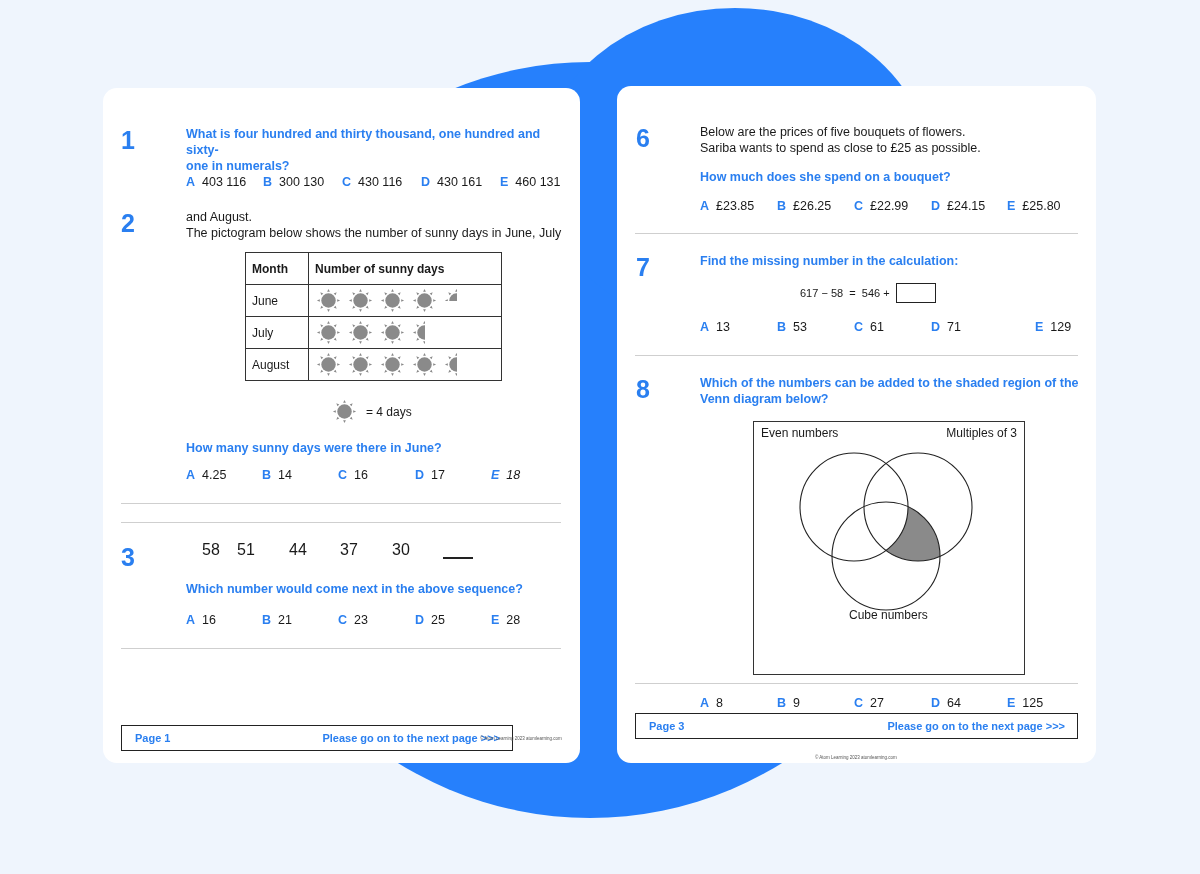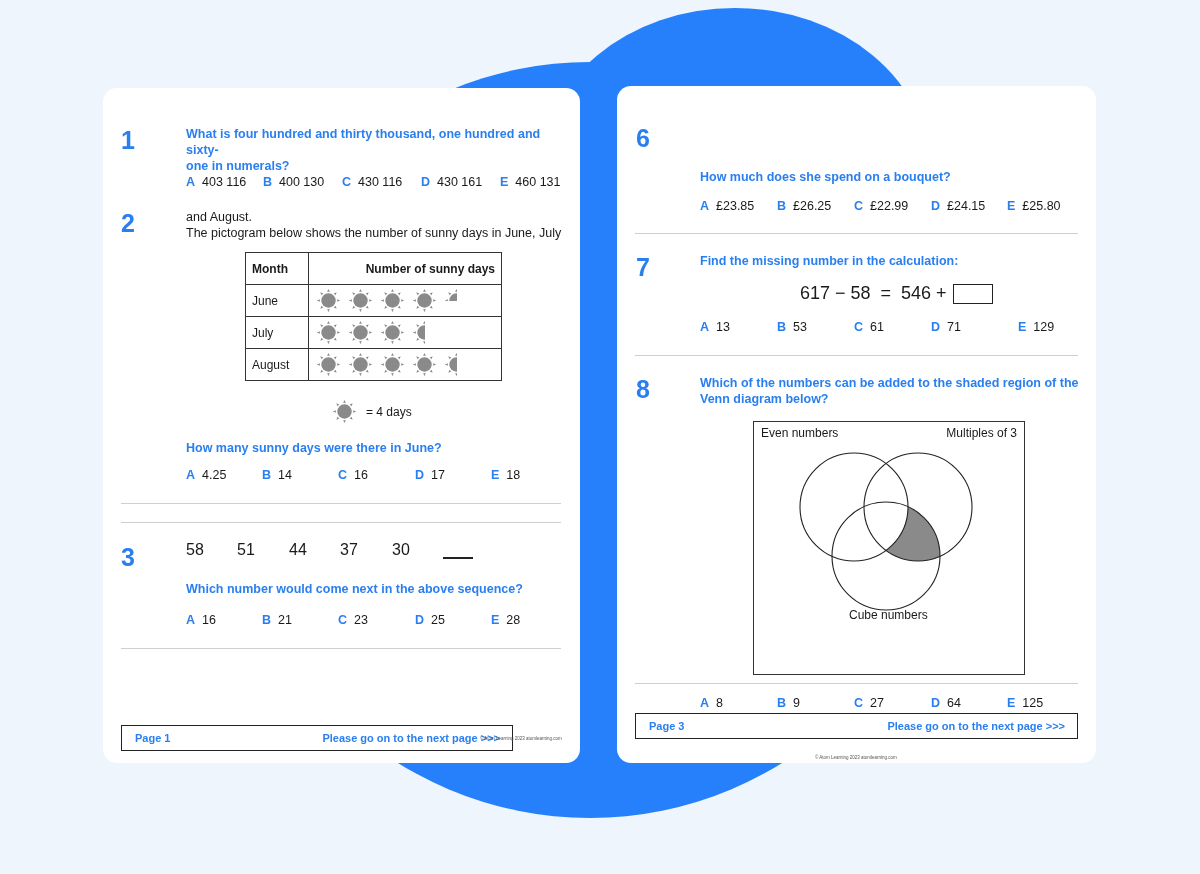--- a/index.html
+++ b/index.html
@@ -53,21 +53,21 @@
     border-collapse: collapse;
     font-size: 12px;
   }
   .picto td, .picto th {
     border: 1.3px solid #333;
     height: 32px;
     padding: 0 6px;
     text-align: left;
   }
   .picto th { font-weight: bold; }
-  .picto th.c2 { text-align: right; width: 193px; }
+  .picto th.c2 { text-align: left; width: 193px; }
   .picto td.c1, .picto th.c1 { width: 63px; }
   .suns { display: flex; align-items: center; gap: 5px; }
   .sun { width: 27px; height: 27px; display: block; }
 
   .key { position: absolute; left: 228px; top: 310px; display: flex; align-items: center; font-size: 12px; gap: 8px; }
 
   .seq { position: absolute; font-size: 16px; }
   .seq span { position: absolute; top: 0; }
   .blank { position: absolute; width: 30px; height: 1.5px; background: #222; }
 
@@ -75,21 +75,21 @@
     position: absolute;
     border: 1.3px solid #222;
     height: 26px;
     font-size: 11px;
     font-weight: bold;
     color: #2a7ff0;
   }
   .footer-box span { position: absolute; top: 6px; }
   .copyright { position: absolute; font-size: 4.5px; color: #555; white-space: nowrap; }
 
-  .equation { position: absolute; font-size: 18px; display: flex; align-items: center; gap: 6px; }
+  .equation { position: absolute; font-size: 11px; display: flex; align-items: center; gap: 6px; }
   .eq-box { width: 40px; height: 20px; border: 1.3px solid #222; display: inline-block; }
 
   .venn { position: absolute; left: 136px; top: 335px; width: 272px; height: 254px; border: 1.3px solid #333; }
   .venn svg { position: absolute; left: 0; top: 0; }
   .venn-label { position: absolute; font-size: 12px; white-space: nowrap; }
 </style>
 </head>
 <body>
 
 <svg class="blob" viewBox="0 0 1200 874" xmlns="http://www.w3.org/2000/svg">
@@ -99,21 +99,21 @@
 
 <div class="page" id="page-left">
 
   <div class="qnum" style="left:18px;top:38px;">1</div>
   <div class="qtext blue" style="left:83px;top:38px;width:380px;">
     <div>What is four hundred and thirty thousand, one hundred and sixty-</div>
     <div>one in numerals?</div>
   </div>
   <div class="answers" style="left:83px;top:87px;width:380px;">
     <div class="answer" style="left:0px;"><span class="letter">A</span><span>403 116</span></div>
-    <div class="answer" style="left:77px;"><span class="letter">B</span><span>400 130</span></div>
+    <div class="answer" style="left:77px;"><span class="letter">B</span><span>300 130</span></div>
     <div class="answer" style="left:156px;"><span class="letter">C</span><span>430 116</span></div>
     <div class="answer" style="left:235px;"><span class="letter">D</span><span>430 161</span></div>
     <div class="answer" style="left:314px;"><span class="letter">E</span><span>460 131</span></div>
   </div>
 
   <div class="qnum" style="left:18px;top:121px;">2</div>
   <div class="qtext" style="left:83px;top:121px;width:380px;">
     <div>and August.</div>
     <div>The pictogram below shows the number of sunny days in June, July</div>
   </div>
@@ -196,29 +196,29 @@
       </svg>
     <span>= 4 days</span>
   </div>
 
   <div class="qtext blue" style="left:83px;top:352px;">How many sunny days were there in June?</div>
   <div class="answers" style="left:83px;top:380px;width:380px;">
     <div class="answer" style="left:0px;"><span class="letter">A</span><span>4.25</span></div>
     <div class="answer" style="left:76px;"><span class="letter">B</span><span>14</span></div>
     <div class="answer" style="left:152px;"><span class="letter">C</span><span>16</span></div>
     <div class="answer" style="left:229px;"><span class="letter">D</span><span>17</span></div>
-    <div class="answer" style="left:305px;"><span class="letter">E</span><span>18</span></div>
+    <div class="answer" style="left:305px;font-style:italic;"><span class="letter">E</span><span>18</span></div>
   </div>
 
   <div class="divider" style="left:18px;top:415px;width:440px;"></div>
   <div class="divider" style="left:18px;top:434px;width:440px;"></div>
 
   <div class="qnum" style="left:18px;top:455px;">3</div>
   <div class="seq" style="left:83px;top:453px;width:300px;height:22px;">
-    <span style="left:0px;text-align:center;">58</span>
+    <span style="left:16px;text-align:center;">58</span>
     <span style="left:51px;">51</span>
     <span style="left:103px;">44</span>
     <span style="left:154px;">37</span>
     <span style="left:206px;">30</span>
   </div>
   <div class="blank" style="left:340px;top:469px;"></div>
 
   <div class="qtext blue" style="left:83px;top:493px;">Which number would come next in the above sequence?</div>
   <div class="answers" style="left:83px;top:525px;width:380px;">
     <div class="answer" style="left:0px;"><span class="letter">A</span><span>16</span></div>
@@ -233,20 +233,24 @@
   <div class="footer-box" style="left:18px;top:637px;width:392px;">
     <span style="left:13px;">Page 1</span>
     <span style="right:12px;">Please go on to the next page &gt;&gt;&gt;</span>
   </div>
   <div class="copyright" style="left:377px;top:648px;">© Atom Learning 2023   atomlearning.com</div>
 </div>
 
 <div class="page" id="page-right">
 
   <div class="qnum" style="left:19px;top:38px;">6</div>
+  <div class="qtext" style="left:83px;top:38px;width:380px;">
+    <div>Below are the prices of five bouquets of flowers.</div>
+    <div>Sariba wants to spend as close to £25 as possible.</div>
+  </div>
   <div class="qtext blue" style="left:83px;top:83px;">How much does she spend on a bouquet?</div>
   <div class="answers" style="left:83px;top:113px;width:380px;">
     <div class="answer" style="left:0px;"><span class="letter">A</span><span>£23.85</span></div>
     <div class="answer" style="left:77px;"><span class="letter">B</span><span>£26.25</span></div>
     <div class="answer" style="left:154px;"><span class="letter">C</span><span>£22.99</span></div>
     <div class="answer" style="left:231px;"><span class="letter">D</span><span>£24.15</span></div>
     <div class="answer" style="left:307px;"><span class="letter">E</span><span>£25.80</span></div>
   </div>
   <div class="divider" style="left:18px;top:147px;width:443px;"></div>
 
@@ -254,21 +258,21 @@
   <div class="qtext blue" style="left:83px;top:167px;">Find the missing number in the calculation:</div>
   <div class="equation" style="left:183px;top:197px;">
     <span style="white-space:pre;">617 − 58  =  546 +</span>
     <span class="eq-box"></span>
   </div>
   <div class="answers" style="left:83px;top:234px;width:380px;">
     <div class="answer" style="left:0px;"><span class="letter">A</span><span>13</span></div>
     <div class="answer" style="left:77px;"><span class="letter">B</span><span>53</span></div>
     <div class="answer" style="left:154px;"><span class="letter">C</span><span>61</span></div>
     <div class="answer" style="left:231px;text-align:center;"><span class="letter">D</span><span>71</span></div>
-    <div class="answer" style="left:307px;padding-left:11px;"><span class="letter">E</span><span>129</span></div>
+    <div class="answer" style="left:324px;padding-left:11px;"><span class="letter">E</span><span>129</span></div>
   </div>
   <div class="divider" style="left:18px;top:269px;width:443px;"></div>
 
   <div class="qnum" style="left:19px;top:289px;">8</div>
   <div class="qtext blue" style="left:83px;top:289px;width:380px;">
     <div>Which of the numbers can be added to the shaded region of the</div>
     <div>Venn diagram below?</div>
   </div>
 
   <div class="venn">

